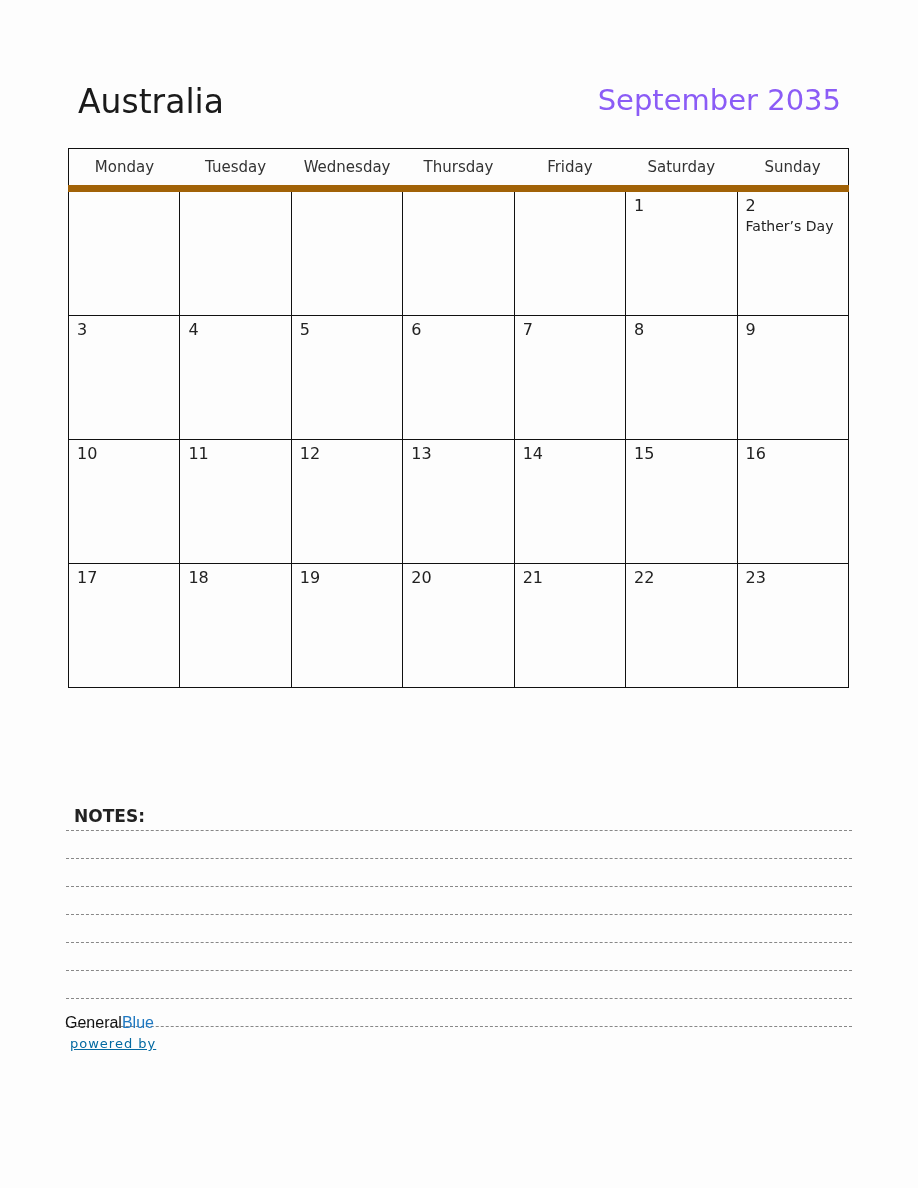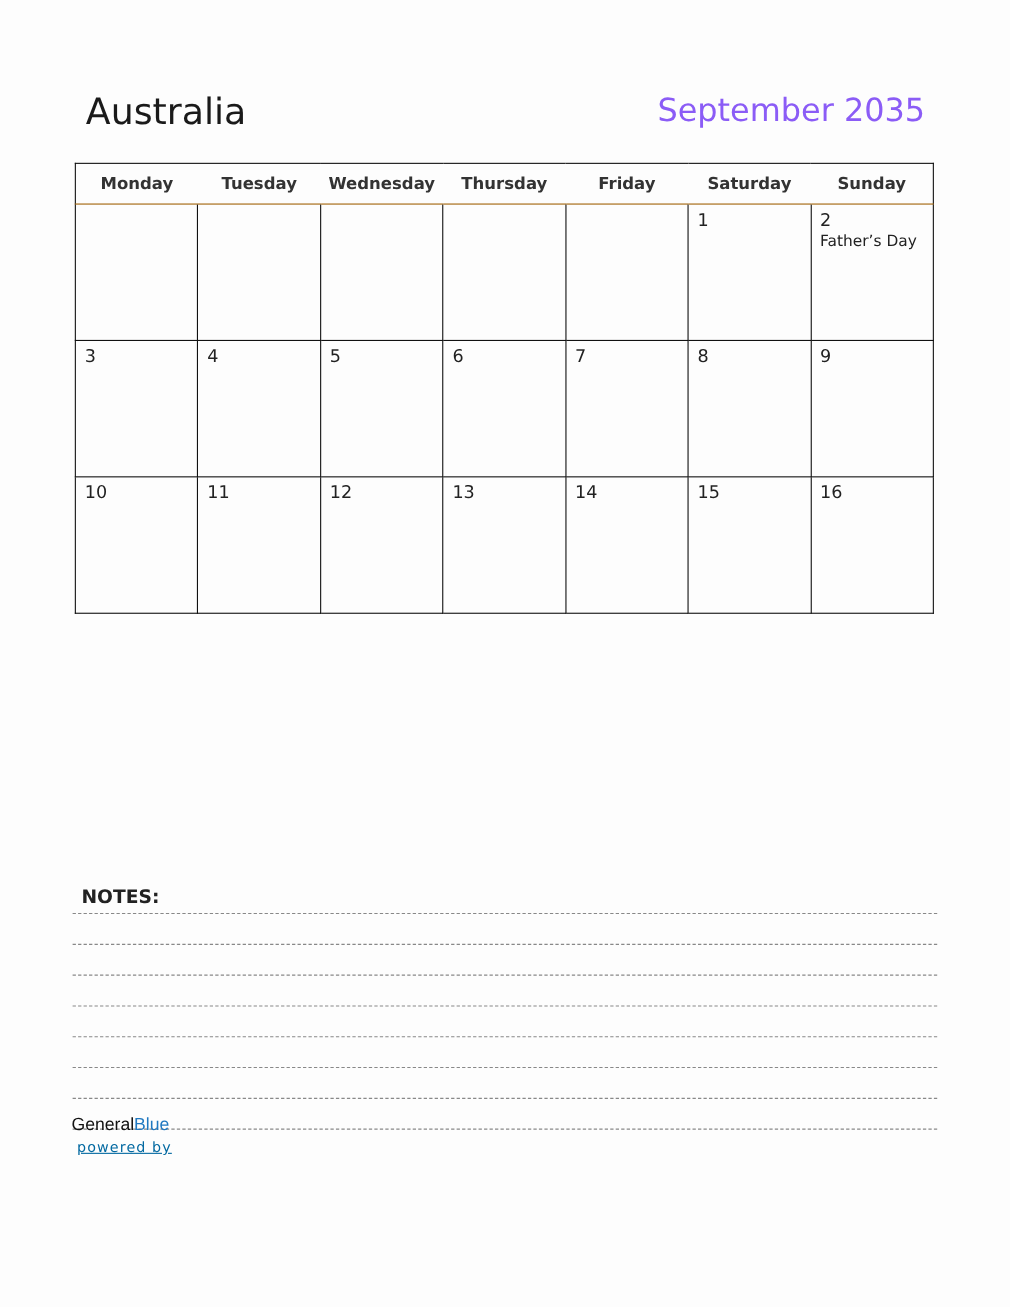--- a/index.html
+++ b/index.html
@@ -1,20 +1,20 @@
 <!DOCTYPE html>
 <html><head>
 <meta charset="utf-8">
 <style>
   html, body { margin:0; padding:0; }
   body { width:918px; height:1188px; background:#fdfdfd; position:relative; font-family:"DejaVu Sans", sans-serif; color:#222; overflow:hidden; }
   .title-left { position:absolute; left:78px; top:82px; font-size:33px; color:#1a1a1a; }
   .title-right { position:absolute; right:77px; top:83px; font-size:29px; color:#8b5cf6; }
   .cal { position:absolute; left:68px; top:148px; width:781px; border-collapse:collapse; table-layout:fixed; }
-  .cal th { height:36px; border-top:1px solid #111; border-bottom:1px solid #a16207; font-weight:bold; font-size:15px; color:#333; padding:0; }
+  .cal th { height:36px; border-top:1px solid #111; border-bottom:7px solid #a16207; font-weight:normal; font-size:15px; color:#333; padding:0; }
   .cal th:first-child { border-left:1px solid #111; }
   .cal th:last-child { border-right:1px solid #111; }
   .cal td { height:115px; border:1px solid #111; vertical-align:top; padding:4px 8px; font-size:16px; color:#222; }
   .cal td .num { display:block; line-height:20px; }
   .cal td .event { display:block; font-size:14px; line-height:20px; color:#222; }
   .notes-label { position:absolute; left:74px; top:806px; font-size:17px; color:#222;font-weight:bold; }
   .note-line { position:absolute; left:66px; width:786px; border-top:1px dashed #888; height:0; }
   .powered { position:absolute; left:70px; top:1036px; font-size:13px; color:#0369a1; letter-spacing:1px;text-decoration:underline; }
   .brand { position:absolute; left:65px; top:1014px; font-size:16px; font-family:"Liberation Sans", sans-serif; }
   .brand .g { color:#111; }
@@ -102,20 +102,43 @@
         <td>
           <span class="num">14</span>
         </td>
         <td>
           <span class="num">15</span>
         </td>
         <td>
           <span class="num">16</span>
         </td>
       </tr>
+      <tr>
+        <td>
+          <span class="num">17</span>
+        </td>
+        <td>
+          <span class="num">18</span>
+        </td>
+        <td>
+          <span class="num">19</span>
+        </td>
+        <td>
+          <span class="num">20</span>
+        </td>
+        <td>
+          <span class="num">21</span>
+        </td>
+        <td>
+          <span class="num">22</span>
+        </td>
+        <td>
+          <span class="num">23</span>
+        </td>
+      </tr>
     </tbody>
 </table>
 
 <div class="notes-label">NOTES:</div>
 <div id="notes-lines">
     <div class="note-line" style="top: 830px;"></div>
     <div class="note-line" style="top: 858px;"></div>
     <div class="note-line" style="top: 886px;"></div>
     <div class="note-line" style="top: 914px;"></div>
     <div class="note-line" style="top: 942px;"></div>

